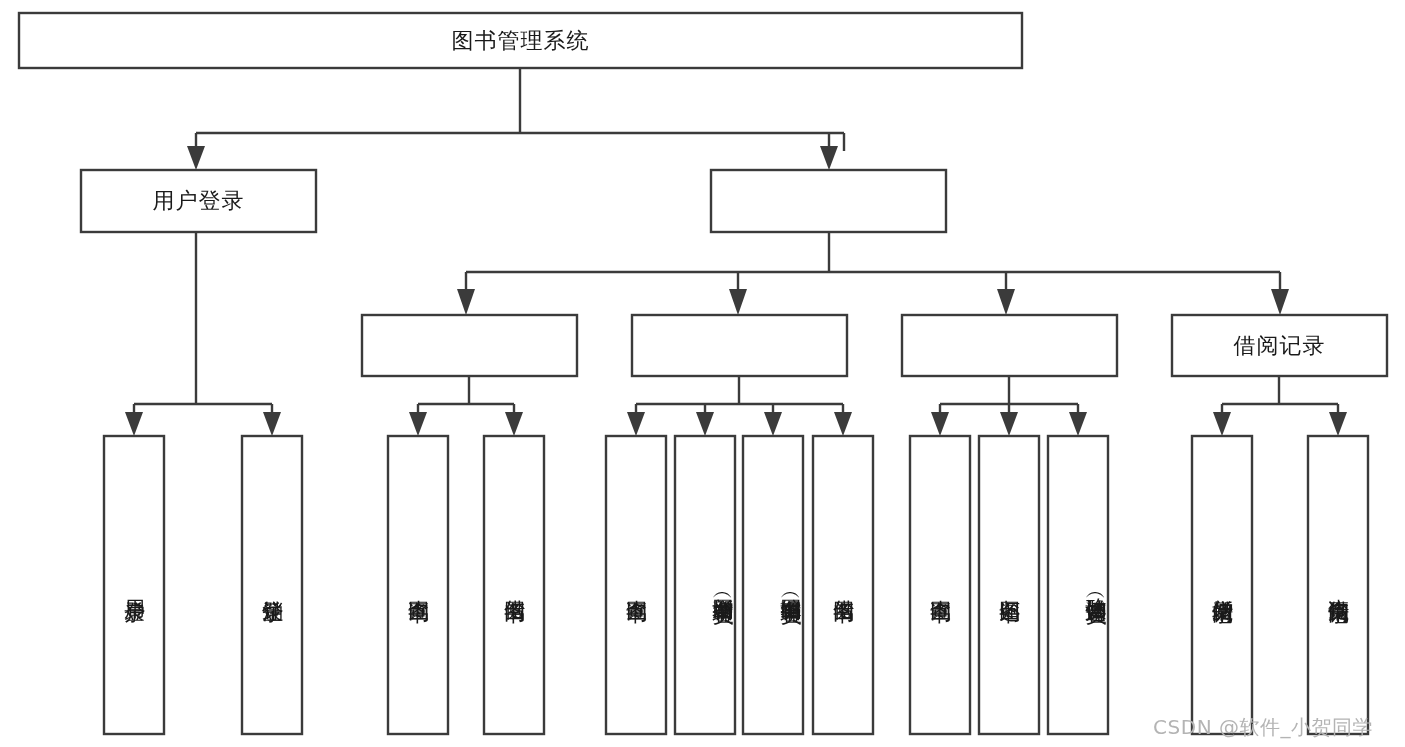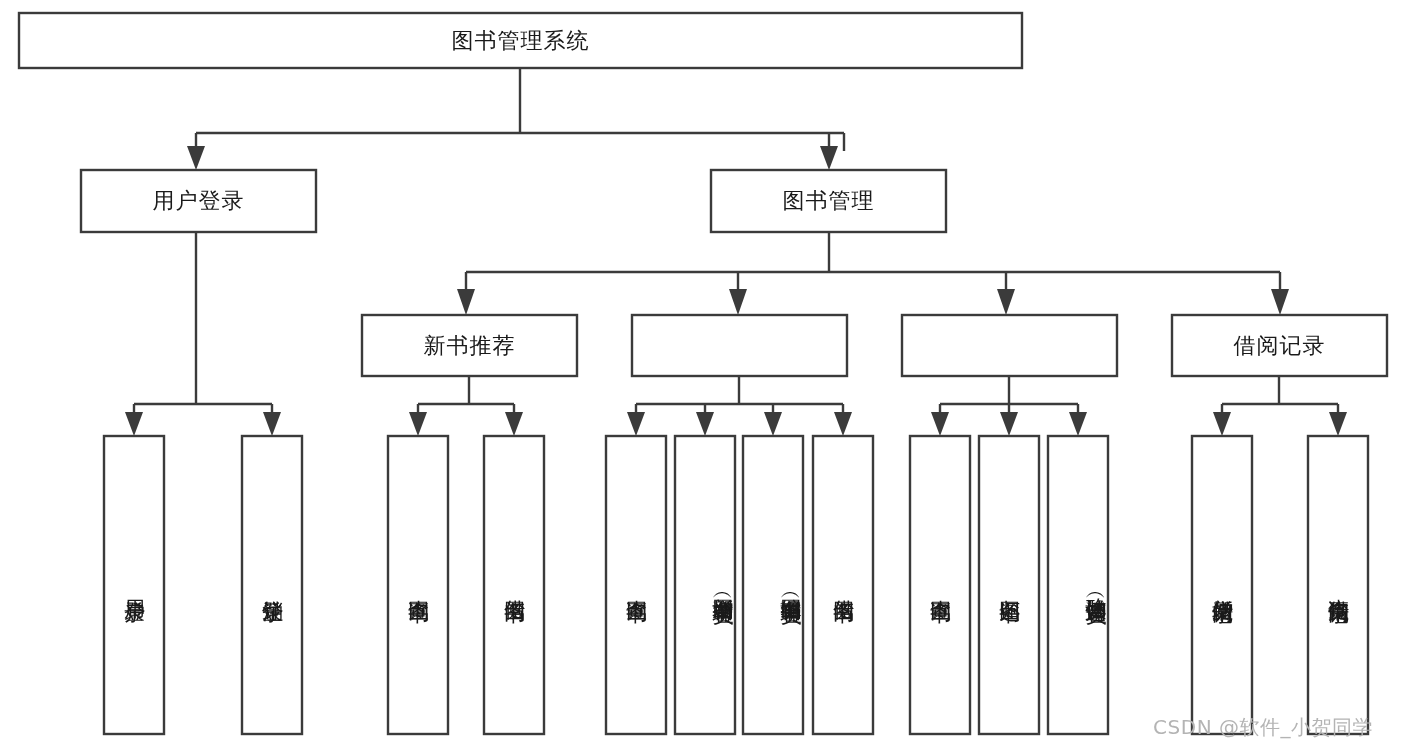--- a/index.html
+++ b/index.html
@@ -189,23 +189,21 @@
     <rect class="node-box" x="1048" y="436" width="60" height="298"></rect>
 
     <rect class="node-box" x="1192" y="436" width="60" height="298"></rect>
     <rect class="node-box" x="1308" y="436" width="60" height="298"></rect>
 
   </svg>
 
   <div class="h-text-wrap" style="left:19px; top:13px; width:1003px; height:55px;">图书管理系统</div>
 
   <div class="h-text-wrap" style="left:81px; top:170px; width:235px; height:62px;">用户登录</div>
-  <div class="h-text-wrap" style="left:711px; top:170px; width:235px; height:62px;">图书管理</div>
-
-  <div class="h-text-wrap" style="left:362px; top:315px; width:215px; height:61px;">新书推荐</div>
+
   <div class="h-text-wrap" style="left:1172px; top:315px; width:215px; height:61px;">借阅记录</div>
 
   <div class="leaf-text-wrap" style="left:104px; top:436px; width:60px; height:298px;">用户登录</div>
   <div class="leaf-text-wrap" style="left:242px; top:436px; width:60px; height:298px;">注销登录</div>
 
   <div class="leaf-text-wrap" style="left:388px; top:436px; width:60px; height:298px;">查询图书</div>
   <div class="leaf-text-wrap" style="left:484px; top:436px; width:60px; height:298px;">借阅图书</div>
 
   <div class="leaf-text-wrap" style="left:606px; top:436px; width:60px; height:298px;">查询图书</div>
   <div class="leaf-text-wrap" style="left:675px; top:436px; width:60px; height:298px; align-items:flex-start;">新增图书（管理员）</div>

